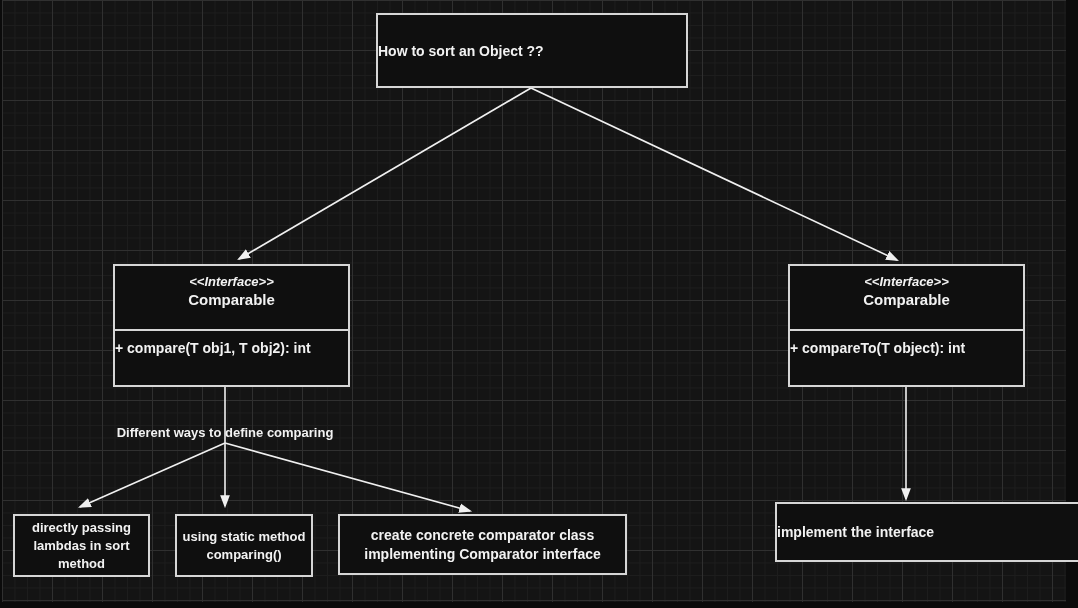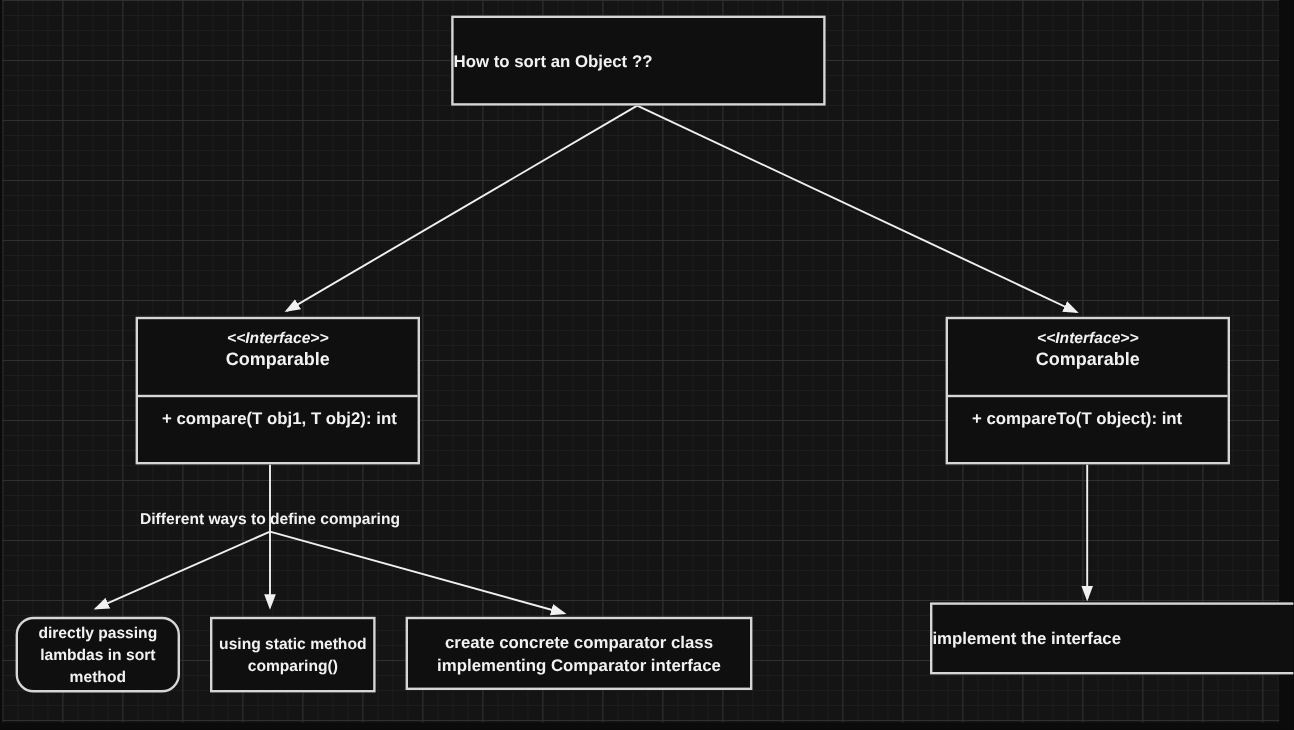--- a/index.html
+++ b/index.html
@@ -74,37 +74,37 @@
     font-size: 15px;
     line-height: 20px;
   }
   .uml-divider {
     height: 0;
     border-top: 2px solid #d6d6d6;
   }
   .uml-method {
     text-align: left;
     font-size: 14px;
-    padding: 9px 4px 0 20px;
+    padding: 9px 4px 0 0;
   }
   .branch-label {
     position: absolute;
     left: 100px; top: 425px;
     width: 250px;
     text-align: center;
     color: #f2f2f2;
     font-weight: 700;
     font-size: 13px;
   }
   .opt-node {
     font-size: 13px;
     line-height: 18px;
     padding: 2px 3px;
   }
-  .opt-lambda { left: 13px; top: 514px; width: 137px; height: 63px; border-radius: 15px; }
+  .opt-lambda { left: 13px; top: 514px; width: 137px; height: 63px; }
   .opt-comparing { left: 175px; top: 514px; width: 138px; height: 63px; }
   .opt-concrete { left: 338px; top: 514px; width: 289px; height: 61px; font-size: 14px; line-height: 19px; }
   .impl-node { left: 775px; top: 502px; width: 324px; height: 60px; font-size: 14px; }
 </style>
 </head>
 <body>
 
 <div class="stage">
   <div class="canvas"></div>
 

